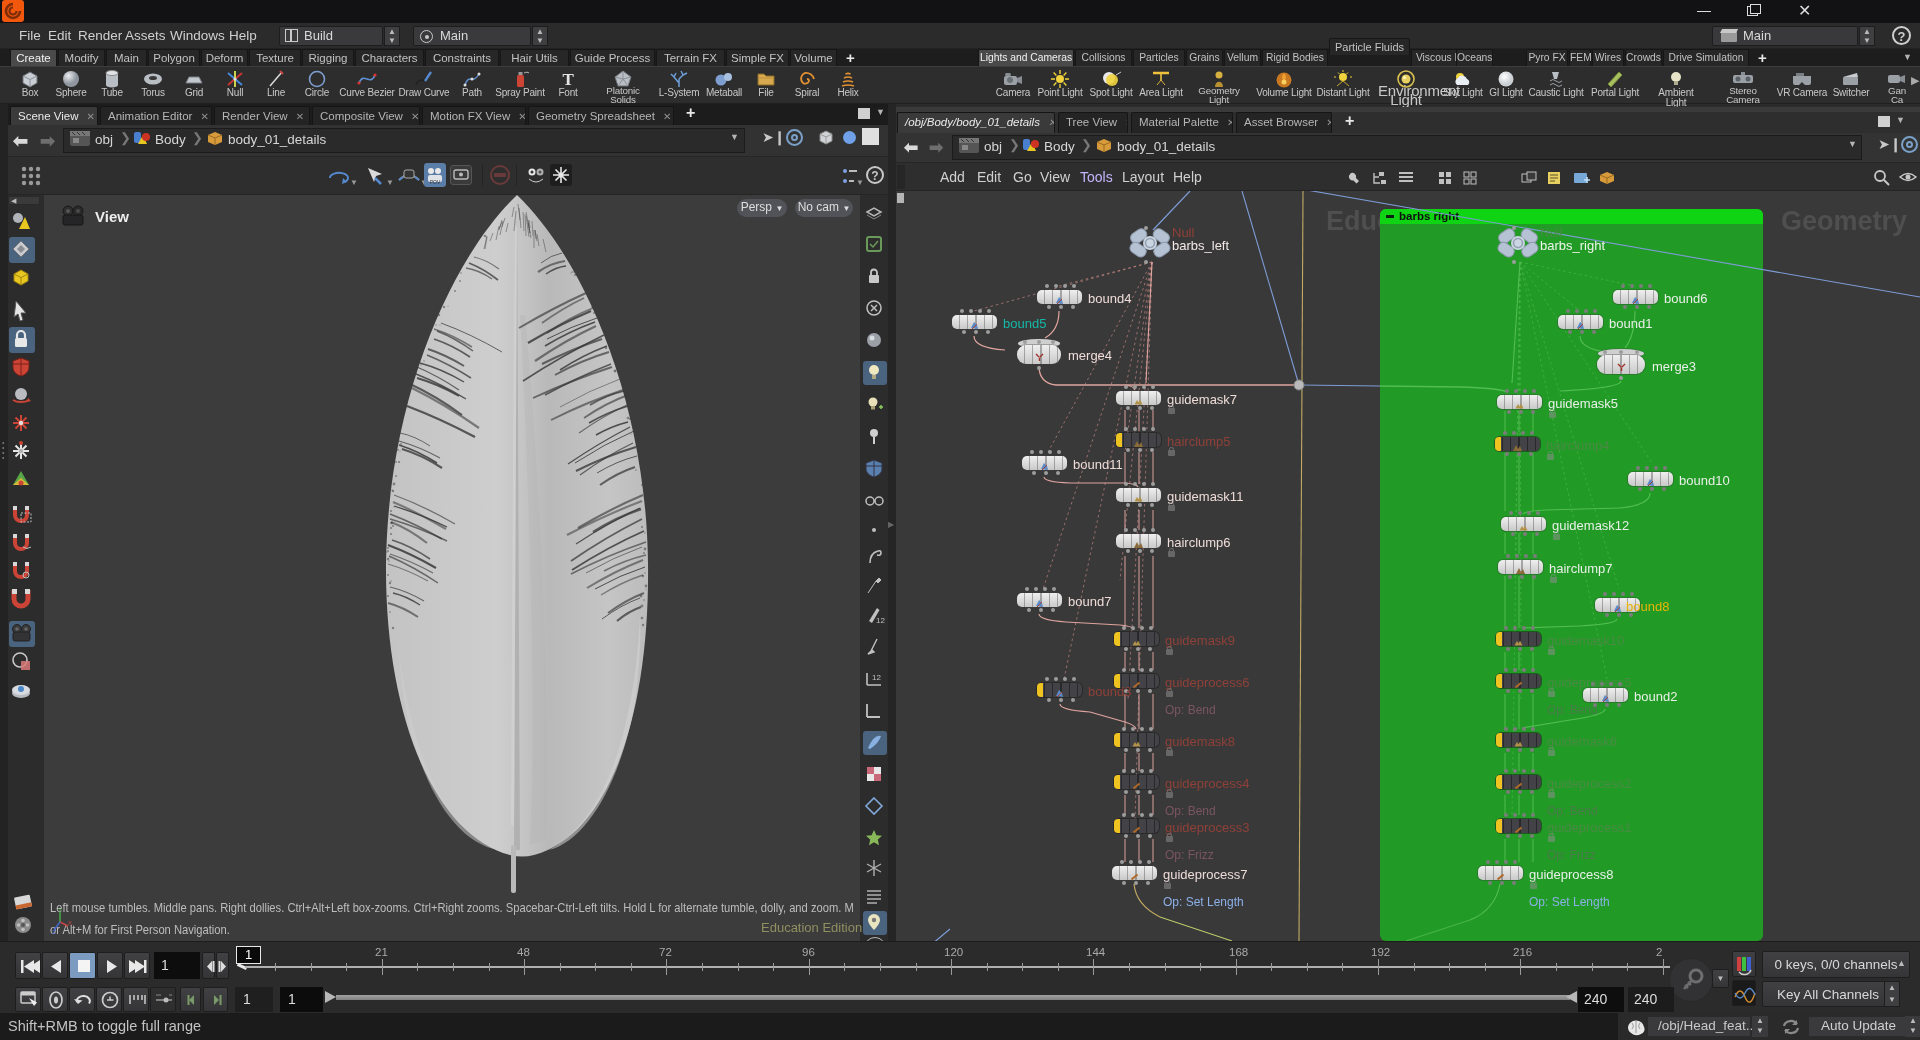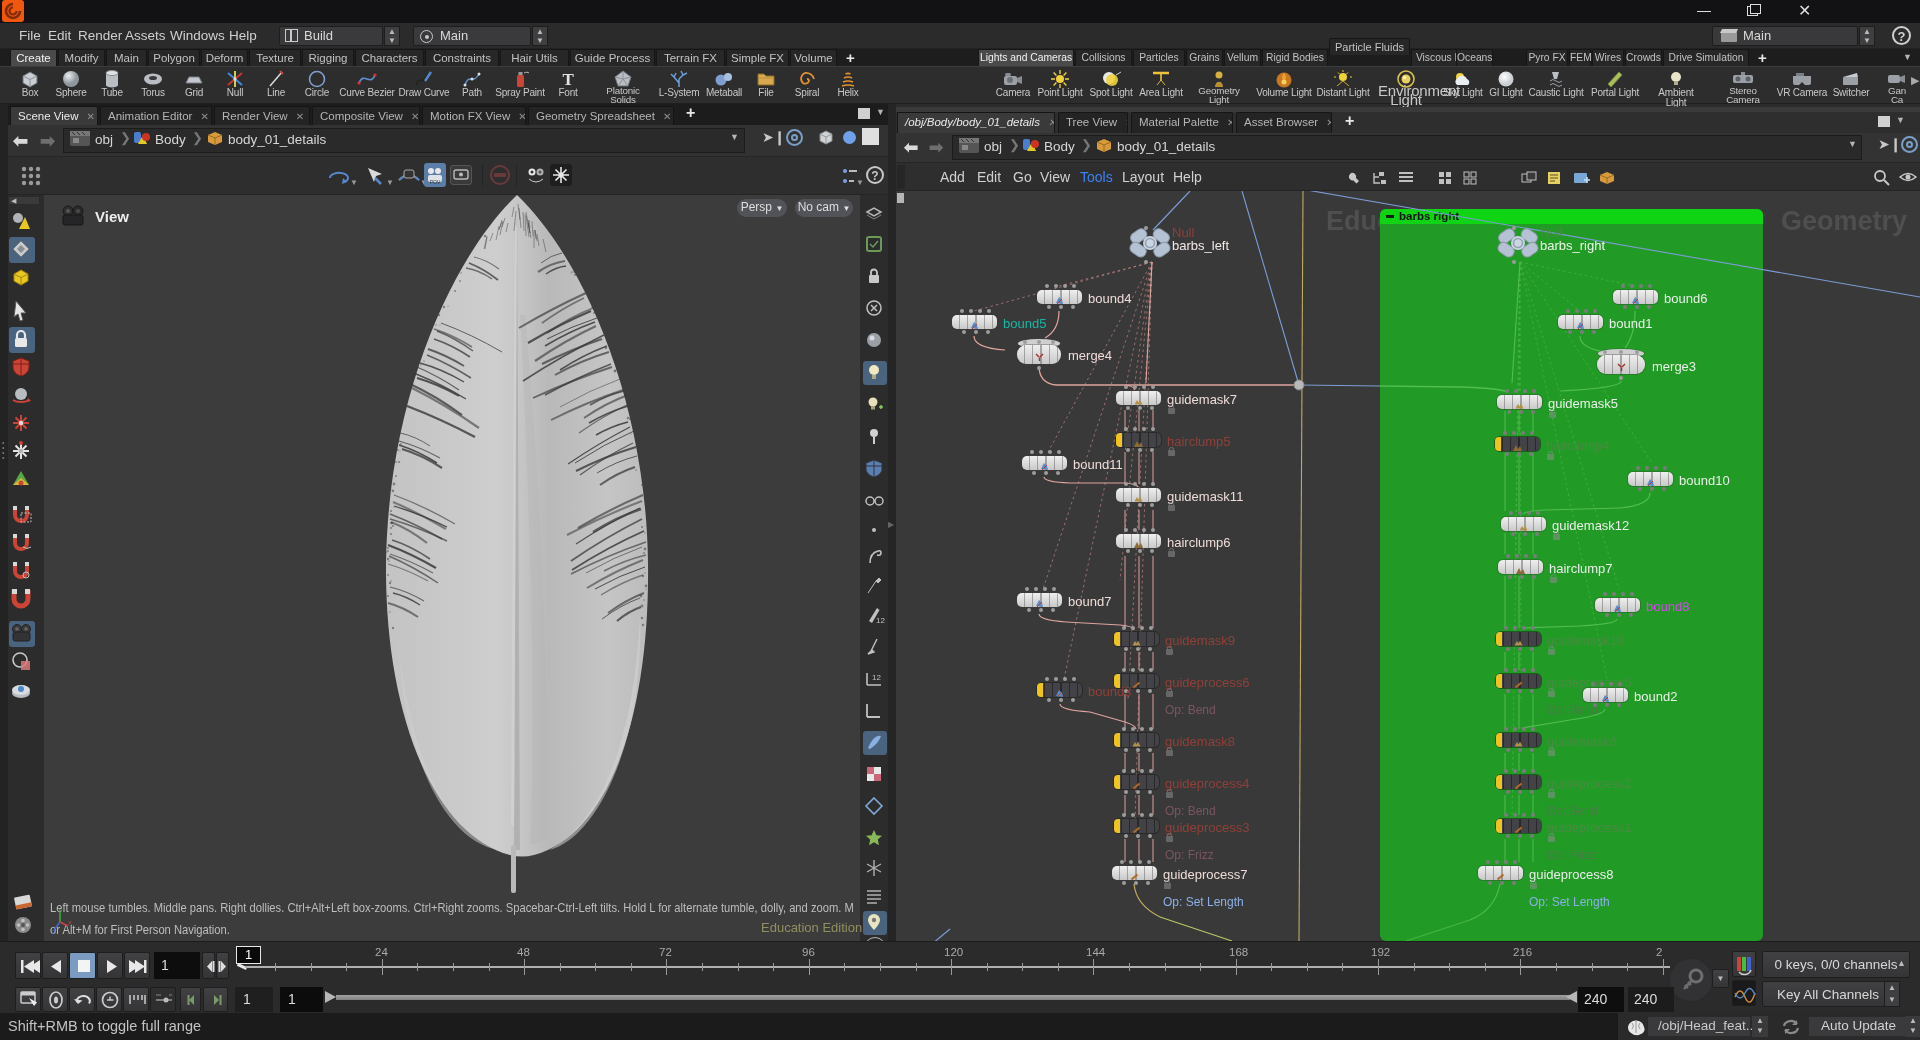--- a/index.html
+++ b/index.html
@@ -969,21 +969,21 @@
     <div class="txt" style="left:1848px;top:139px;color:#b5b5b5;font-size:9px;">▼</div>
     <div class="txt" style="left:1878px;top:136px;color:#c8c8c8;font-size:14px;">➤❙</div>
     <div class="abs" style="left:1901px;top:136px;width:17px;height:17px;border-radius:50%;border:2px solid #7aa0c8;"></div>
     <div class="abs" style="left:1906px;top:141px;width:7px;height:7px;border-radius:50%;border:2px solid #7aa0c8;"></div>
     <div class="abs" style="left:896px;top:163px;width:1024px;height:28px;background:#2e2e2f;border-bottom:1px solid #242424;"></div>
     <div class="abs" style="left:897px;top:165px;width:8px;height:24px;background:#262627;"></div>
     <div class="txt" style="left:940px;top:169px;font-size:14px;color:#d0d0d0;">Add</div>
     <div class="txt" style="left:977px;top:169px;font-size:14px;color:#d0d0d0;">Edit</div>
     <div class="txt" style="left:1013px;top:169px;font-size:14px;color:#d0d0d0;">Go</div>
     <div class="txt" style="left:1040px;top:169px;font-size:14px;color:#d0d0d0;">View</div>
-    <div class="txt" style="left:1080px;top:169px;font-size:14px;color:#3b82f6;">Tools</div>
+    <div class="txt" style="left:1080px;top:169px;font-size:14px;color:#c4b5fd;">Tools</div>
     <div class="txt" style="left:1122px;top:169px;font-size:14px;color:#d0d0d0;">Layout</div>
     <div class="txt" style="left:1173px;top:169px;font-size:14px;color:#d0d0d0;">Help</div>
     <div class="abs" style="left:1344px;top:170px;"><svg width="20" height="16" viewBox="0 0 20 16">
         <path d="M2 13 L9 6 M7 3 a4 4 0 0 1 5 5 l3 3 -2.5 2.5 -3 -3 a4 4 0 0 1 -4.5 -5 Z" fill="#c8c8c8"></path>
       </svg></div>
     <div class="abs" style="left:1371px;top:170px;"><svg width="18" height="16" viewBox="0 0 18 16">
         <path d="M3 3 v10 h6 M3 7 h5" stroke="#c0c0c0" fill="none" stroke-width="1.4"></path>
         <rect x="10" y="10" width="5" height="4" fill="#c0c0c0"></rect>
         <rect x="8" y="2" width="5" height="4" fill="#c0c0c0"></rect>
       </svg></div>
@@ -1546,21 +1546,21 @@
             <path d="M3 9 L8 4" stroke="#b04030" stroke-width="1"></path>
           </svg></span>
       </div>
       <div class="abs" style="left:707px;top:401px;width:4px;height:4px;border-radius:50%;background:#7c7c7c;"></div>
       <div class="abs" style="left:716px;top:401px;width:4px;height:4px;border-radius:50%;background:#7c7c7c;"></div>
       <div class="abs" style="left:725px;top:401px;width:4px;height:4px;border-radius:50%;background:#7c7c7c;"></div>
       <div class="abs" style="left:734px;top:401px;width:4px;height:4px;border-radius:50%;background:#7c7c7c;"></div>
       <div class="abs" style="left:709px;top:422px;width:4px;height:4px;border-radius:50%;background:#7c7c7c;"></div>
       <div class="abs" style="left:721px;top:422px;width:4px;height:4px;border-radius:50%;background:#7c7c7c;"></div>
       <div class="abs" style="left:733px;top:422px;width:4px;height:4px;border-radius:50%;background:#7c7c7c;"></div>
-      <div class="nlabel" style="left:750px;top:408px;color:#d946ef;">bound8</div>
+      <div class="nlabel" style="left:730px;top:408px;color:#eab308;">bound8</div>
       <div class="node dim" style="left:600px;top:441px;width:45px;">
         <span class="stripes"></span>
         <span class="ycap"></span>
         <span class="nicon" style="left:17px;"><svg width="11" height="11" viewBox="0 0 11 11">
             <path d="M1.5 8.5 L4 4 L5.5 6.5 L7 3.5 L9.5 8.5 Z" fill="#b29148"></path>
           </svg></span>
       </div>
       <div class="abs" style="left:608px;top:435px;width:4px;height:4px;border-radius:50%;background:#7c7c7c;"></div>
       <div class="abs" style="left:617px;top:435px;width:4px;height:4px;border-radius:50%;background:#7c7c7c;"></div>
       <div class="abs" style="left:626px;top:435px;width:4px;height:4px;border-radius:50%;background:#7c7c7c;"></div>
@@ -1699,21 +1699,21 @@
         <path d="M4 8 l5 5.5 l-5 5.5 Z" fill="#ddd"></path>
         <rect x="1.5" y="8" width="2" height="11" fill="#ddd"></rect>
       </svg></div>
     <div class="abs" style="left:236px;top:946px;width:25px;height:18px;background:#0a0a0a;border:1.5px solid #e8e8e8;color:#fff;font-size:13px;text-align:center;">1</div>
     <div class="abs" style="left:237px;top:965px;width:10px;height:3px;background:#e8e8e8;transform:rotate(25deg);"></div>
     <div class="abs" style="left:245px;top:966px;width:1425px;height:1.5px;background:#b0b0b0;"></div>
     <div class="tick" style="left:275px;top:963px;height:8px;"></div>
     <div class="tick" style="left:311px;top:963px;height:8px;"></div>
     <div class="tick" style="left:346px;top:963px;height:8px;"></div>
     <div class="tick" style="left:382px;top:959px;height:16px;"></div>
-    <div class="tlab" style="left:375px;top:946px;">24</div>
+    <div class="tlab" style="left:375px;top:946px;">21</div>
     <div class="tick" style="left:417px;top:963px;height:8px;"></div>
     <div class="tick" style="left:453px;top:963px;height:8px;"></div>
     <div class="tick" style="left:489px;top:963px;height:8px;"></div>
     <div class="tick" style="left:524px;top:959px;height:16px;"></div>
     <div class="tlab" style="left:517px;top:946px;">48</div>
     <div class="tick" style="left:560px;top:963px;height:8px;"></div>
     <div class="tick" style="left:595px;top:963px;height:8px;"></div>
     <div class="tick" style="left:631px;top:963px;height:8px;"></div>
     <div class="tick" style="left:666px;top:959px;height:16px;"></div>
     <div class="tlab" style="left:659px;top:946px;">72</div>

